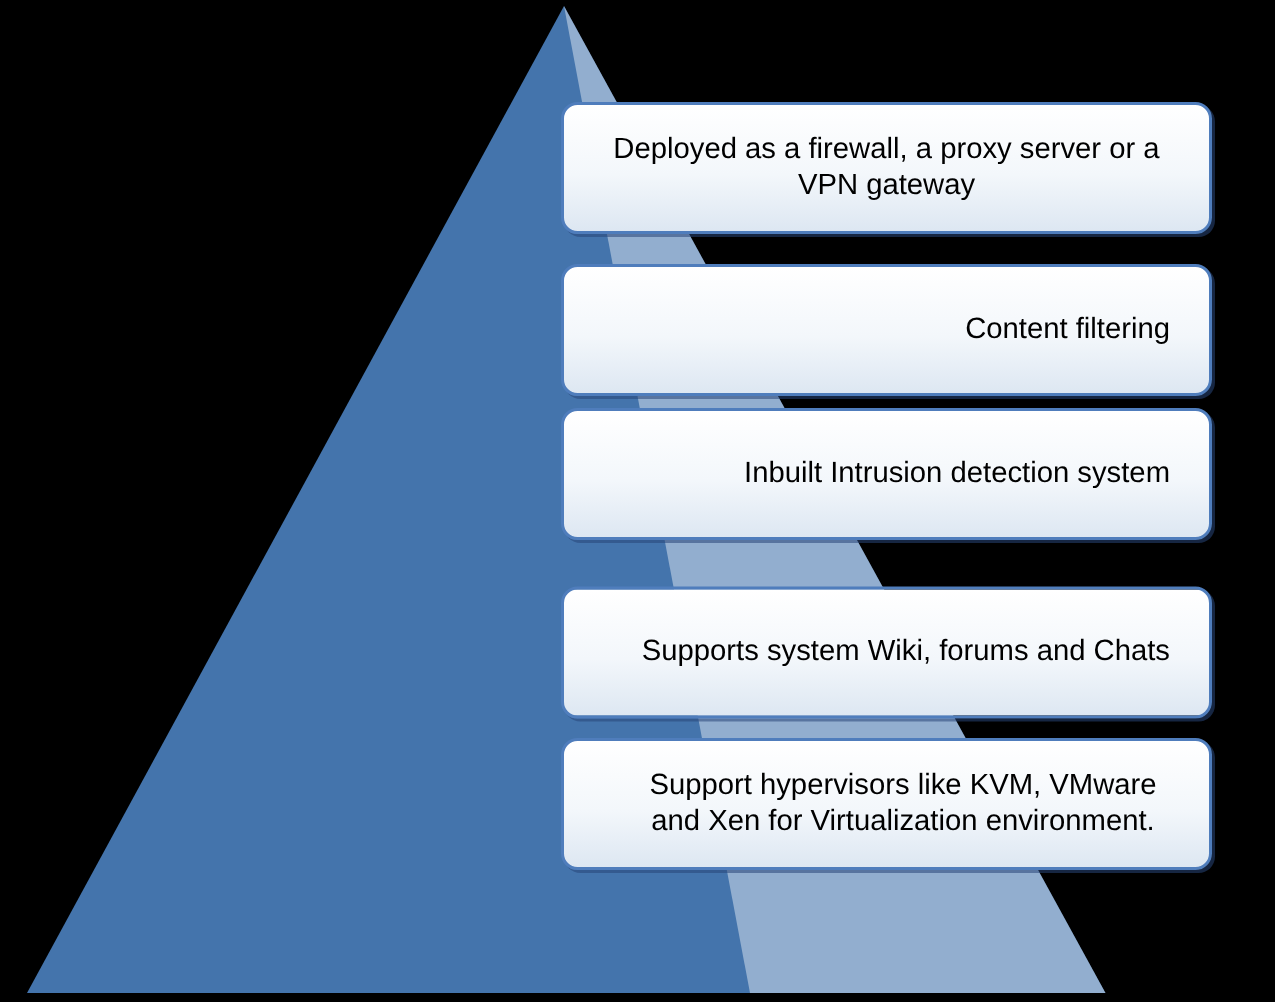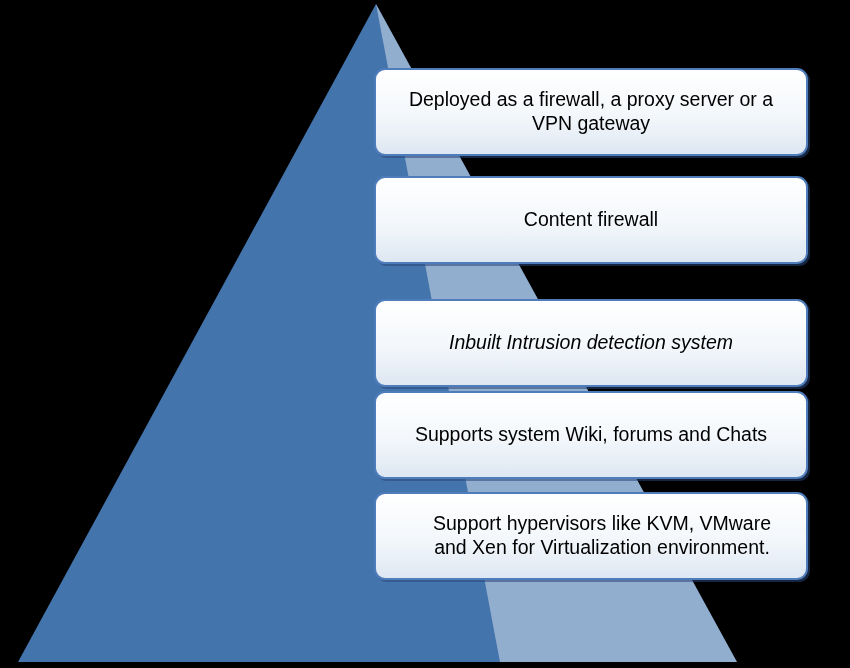--- a/index.html
+++ b/index.html
@@ -27,52 +27,52 @@
       position: absolute;
       left: 374px;
       width: 434px;
       height: 88px;
       box-sizing: border-box;
       border: 2px solid #4f7dbc;
       border-radius: 11px;
       background: linear-gradient(180deg, #ffffff 0%, #f3f7fb 55%, #dde7f2 100%);
       display: flex;
       align-items: center;
-      justify-content: center;
+      justify-content: flex-end;
       text-align: center;
       padding: 4px 26px;
       box-shadow: 2px 2px 0 rgba(40, 70, 120, 0.55);
     }
     .item-box span {
       font-size: 19.5px;
       line-height: 1.22;
       color: #000;
     }
     .pos-0 { top: 68px; }
     .pos-1 { top: 176px; }
-    .pos-2 { top: 299px; font-style: italic; }
+    .pos-2 { top: 272px; }
     .pos-3 { top: 391px; }
     .pos-4 { top: 492px; padding-left: 48px; }
   </style>
 </head>
 <body>
 
 <div class="stage">
 
   <svg class="pyramid-svg" viewBox="0 0 850 668" xmlns="http://www.w3.org/2000/svg" aria-hidden="true">
     <polygon points="376,4 737,662 18,662" fill="#4474ac"></polygon>
     <polygon points="376,4 737,662 500,662" fill="#ffffff" opacity="0.42"></polygon>
   </svg>
 
   <div class="item-box pos-0">
     <span>Deployed as a firewall, a proxy server or a VPN gateway</span>
   </div>
 
   <div class="item-box pos-1">
-    <span>Content firewall</span>
+    <span>Content filtering</span>
   </div>
 
   <div class="item-box pos-2">
     <span>Inbuilt Intrusion detection system</span>
   </div>
 
   <div class="item-box pos-3">
     <span>Supports system Wiki, forums and Chats</span>
   </div>
 

